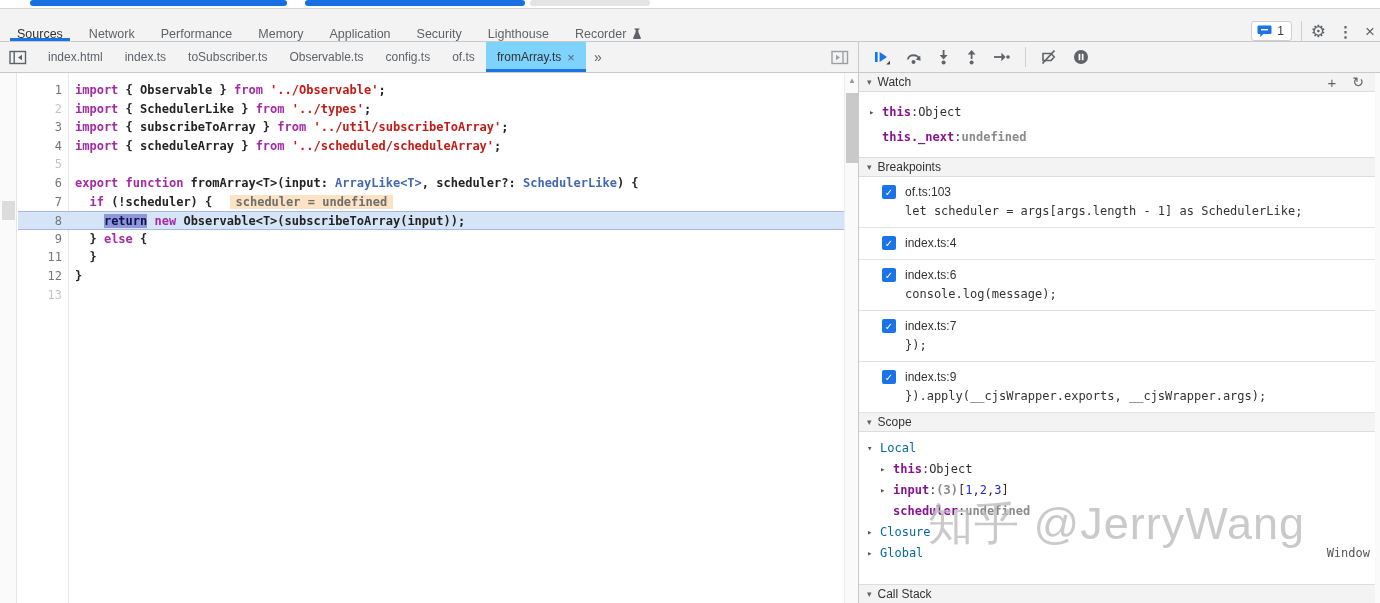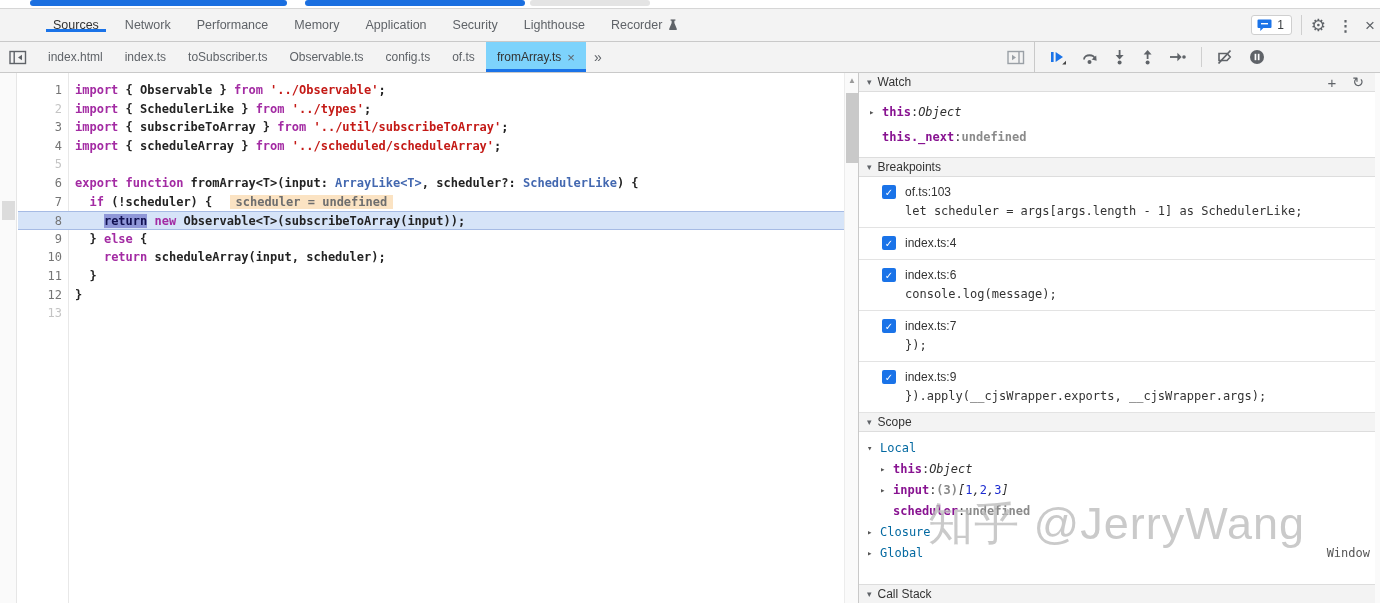--- a/index.html
+++ b/index.html
@@ -12,38 +12,38 @@
   html,body{margin:0;padding:0;}
   body{width:1380px;height:603px;overflow:hidden;position:relative;background:#fff;
        font-family:"Liberation Sans",sans-serif;font-size:12px;color:#333;}
   .pill{position:absolute;top:0;height:6px;border-radius:3px;}
 
   .devtools{position:absolute;top:8px;left:0;width:1380px;bottom:0;border-top:1px solid #d6d6d6;
             display:flex;flex-direction:column;background:#fff;}
 
   
   .main-toolbar{height:33px;background:var(--toolbar-bg);border-bottom:1px solid var(--border);
-                display:flex;align-items:center;flex:0 0 auto;padding-left:36px;}
+                display:flex;align-items:flex-end;flex:0 0 auto;}
   .main-tabs{display:flex;align-items:stretch;padding-left:4px;}
   .main-tab{padding:0 7px;margin:0 6px;display:flex;align-items:center;gap:5px;color:#5f6368;
             font-size:12.5px;position:relative;cursor:default;white-space:nowrap;}
   .main-tab.active{color:#333;}
   .main-tab.active::after{content:"";position:absolute;left:0;right:0;bottom:0;height:3px;background:var(--accent);}
   .toolbar-right{margin-left:auto;display:flex;align-items:center;gap:9px;padding-right:4px;}
   .issues-box{display:flex;align-items:center;gap:5px;border:1px solid #cfcfcf;background:#fff;
               border-radius:3px;padding:2px 7px 2px 5px;color:#3c4043;}
   .vdiv{width:1px;height:20px;background:#cfcfcf;}
   .gear-glyph{font-size:17px;color:#5f6368;line-height:1;}
   .dots-glyph{font-size:15px;color:#5f6368;font-weight:bold;line-height:1;padding:0 3px;}
   .close-glyph{font-size:17px;color:#5f6368;line-height:1;padding-right:1px;}
 
   
   .second-row{height:31px;background:var(--toolbar-bg);border-bottom:1px solid var(--border);
               display:flex;align-items:stretch;flex:0 0 auto;}
-  .file-tabs-area{width:1035px;display:flex;align-items:stretch;border-right:1px solid var(--border);flex:0 0 auto;}
+  .file-tabs-area{width:859px;display:flex;align-items:stretch;border-right:1px solid var(--border);flex:0 0 auto;}
   .nav-toggle{align-self:center;margin:0 10px 0 9px;display:flex;}
   .file-tab{padding:0 11px;display:flex;align-items:center;gap:6px;color:#5f6368;position:relative;white-space:nowrap;}
   .file-tab.active{background:#7dd3fc;color:#333;}
   .file-tab.active::after{content:"";position:absolute;left:0;right:0;bottom:0;height:3px;background:var(--accent);}
   .tab-close{color:#5f6368;font-size:13px;line-height:1;}
   .overflow-chevron{align-self:center;color:#5f6368;font-size:14px;padding:0 8px;}
   .pane-toggle{align-self:center;margin-left:auto;margin-right:9px;display:flex;}
   .debug-toolbar{flex:1;display:flex;align-items:center;gap:15px;padding-left:14px;}
   .dbg-btn{display:flex;align-items:center;}
 
@@ -74,21 +74,21 @@
                   display:flex;align-items:center;padding:0 8px;gap:6px;color:#333;}
   .sec-arrow{font-size:9px;color:#5f6368;}
   .header-actions{margin-left:auto;display:flex;align-items:center;gap:16px;padding-right:8px;color:#5f6368;}
   .plus-glyph{font-size:15px;line-height:1;}
   .refresh-glyph{font-size:14px;line-height:1;}
   .watch-items{padding:7px 0 8px;border-bottom:1px solid var(--soft-border);flex:0 0 auto;}
   .watch-item{height:25px;display:flex;align-items:center;padding-left:10px;font-family:"DejaVu Sans Mono",monospace;}
   .row-arrow{width:13px;flex:0 0 auto;font-size:9px;color:#565656;}
   .v-name{color:var(--name);font-weight:bold;}
   .v-colon{color:#333;}
-  .seg-plain{color:#303030;font-style:italic;} .seg-dim{color:var(--dim);font-weight:bold;} .seg-num{color:var(--num);}
+  .seg-plain{color:#303030;} .seg-dim{color:var(--dim);font-weight:bold;} .seg-num{color:var(--num);}
   .bp-list{flex:0 0 auto;}
   .bp-item{border-bottom:1px solid #e3e3e3;padding:5px 0 6px 23px;}
   .bp-head{display:flex;align-items:center;gap:9px;height:20px;color:#333;}
   .bp-check{width:14px;height:14px;border-radius:2px;background:var(--accent);color:#fff;font-size:10px;
             display:flex;align-items:center;justify-content:center;flex:0 0 auto;}
   .bp-code{font-family:"DejaVu Sans Mono",monospace;color:#333;height:19px;line-height:19px;
            padding-left:23px;white-space:pre;overflow:hidden;}
   .scope-content{flex:1;min-height:0;padding-top:5px;}
   .scope-row{height:21px;display:flex;align-items:center;padding-left:8px;font-family:"DejaVu Sans Mono",monospace;}
   .scope-row.ind1{padding-left:21px;}
@@ -294,24 +294,20 @@
           </div>
           <div class="code-row exec">
             <span class="ln">8</span>
             <span class="codetext"><span>    </span><span class="tok-cur">return</span><span> </span><span class="tok-k">new</span><span> Observable&lt;T&gt;(subscribeToArray(input));</span></span>
           </div>
           <div class="code-row">
             <span class="ln">9</span>
             <span class="codetext"><span>  } </span><span class="tok-k">else</span><span> {</span></span>
           </div>
           <div class="code-row">
-            <span class="ln">10</span>
-            <span class="codetext"><span>    </span><span class="tok-k">return</span><span> scheduleArray(input, scheduler);</span></span>
-          </div>
-          <div class="code-row">
             <span class="ln">11</span>
             <span class="codetext"><span>  }</span></span>
           </div>
           <div class="code-row">
             <span class="ln">12</span>
             <span class="codetext"><span>}</span></span>
           </div>
           <div class="code-row">
             <span class="ln dim">13</span>
             <span class="codetext"></span>

